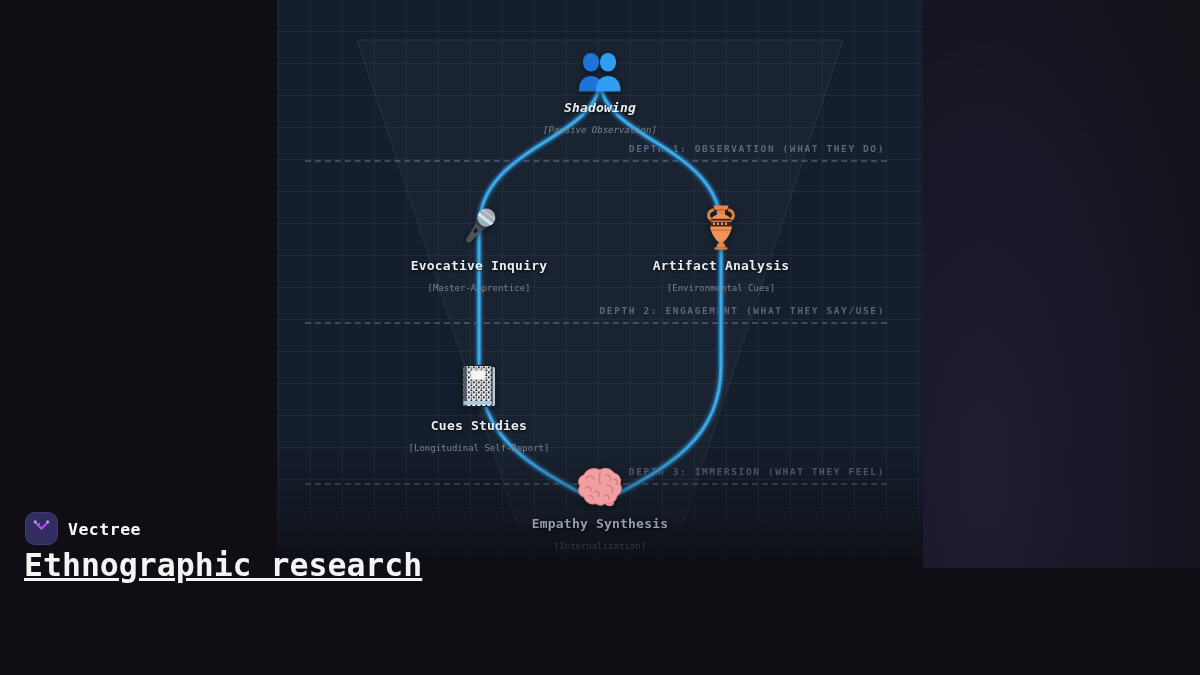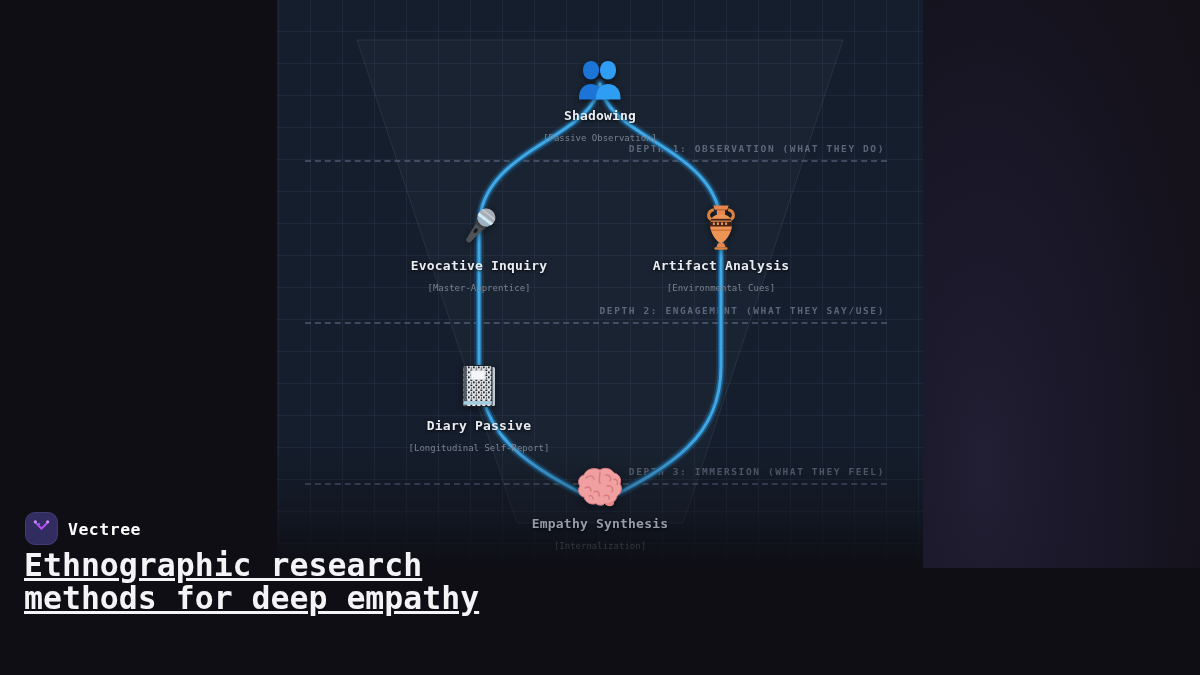--- a/index.html
+++ b/index.html
@@ -47,21 +47,21 @@
     filter:drop-shadow(0 2px 3px rgba(0,0,0,.45));
   }
   .node-label {
     margin-top:9px; font-size:13px; font-weight:700; color:#e9edf3;
     letter-spacing:.2px; line-height:13px; white-space:pre;
     text-shadow:0 1px 3px rgba(0,0,0,.85);
   }
   .node-sub {
     margin-top:12px; font-size:9px; color:#79828f; line-height:9px; white-space:pre;
   }
-  .n-shadowing { left:203px; top:52px; }
+  .n-shadowing { left:203px; top:44px;font-style:italic; }
   .n-contextual { left:82px;  top:202px; }
   .n-artifact  { left:324px; top:202px; }
   .n-diary     { left:82px;  top:362px; }
   .n-probes    { left:324px; top:362px; }
   .n-empathy   { left:203px; top:460px; }
   .n-empathy .node-label { color:#959daa; }
   .n-empathy .node-sub { color:#4f5663; opacity:.55; }
   
   .logo {
     position:absolute; left:25px; top:512px; width:33px; height:33px; z-index:5;
@@ -198,21 +198,21 @@
               <rect x="0.9" y="3.5" width="1.2" height="1.1" fill="#25282e"></rect>
             </pattern>
           </defs>
           <rect x="29" y="3" width="6" height="39" rx="1.5" fill="#c3c9d2"></rect>
           <rect x="3" y="1.5" width="29" height="41" rx="2" fill="url(#spk)" stroke="#1e2126" stroke-width="1"></rect>
           <rect x="3.5" y="2" width="3.2" height="40" fill="#555b64"></rect>
           <rect x="11" y="6.5" width="14" height="9" rx="1" fill="#f4f6f8" stroke="#c9ced6" stroke-width="0.6"></rect>
           <rect x="3.5" y="37.2" width="28.2" height="3.4" fill="#a5cde2"></rect>
         </svg>
       </div>
-      <div class="node-label">Diary Passive</div>
+      <div class="node-label">Cues Studies</div>
       <div class="node-sub">[Longitudinal Self-Report]</div>
     </div>
 
 
     <div class="node n-empathy">
       <div class="node-icon">
         <svg width="48" height="42" viewBox="0 0 48 42">
           <path fill="#f0a0a0" stroke="#d87a7e" stroke-width="1" d="M24,4 C18,1 10,3 8,9 C3,10 1,16 4,20 C1,24 3,30 8,31 C9,36 15,39.5 20,37.5
                C22,39.5 27,40 28.5,37.5 C34,39.5 40,36 41,30 C45,28 47,22 44,18
                C46,13 43,8 38,7 C35,2 28,1 24,4 Z"></path>
@@ -252,17 +252,16 @@
       </g>
       <circle cx="10.3" cy="9.8" r="1.6" fill="#cf8bf7"></circle>
       <circle cx="22.7" cy="9.8" r="1.6" fill="#cf8bf7"></circle>
       <circle cx="14" cy="12" r="1" fill="#a06cf0"></circle>
     </svg>
   </div>
   <div class="brand-name">Vectree</div>
 
   <div class="title">
     <div class="title-line">Ethnographic research</div>
-    <div class="title-line">methods for deep empathy</div>
   </div>
 
 
 </div>
 
 </body></html>

